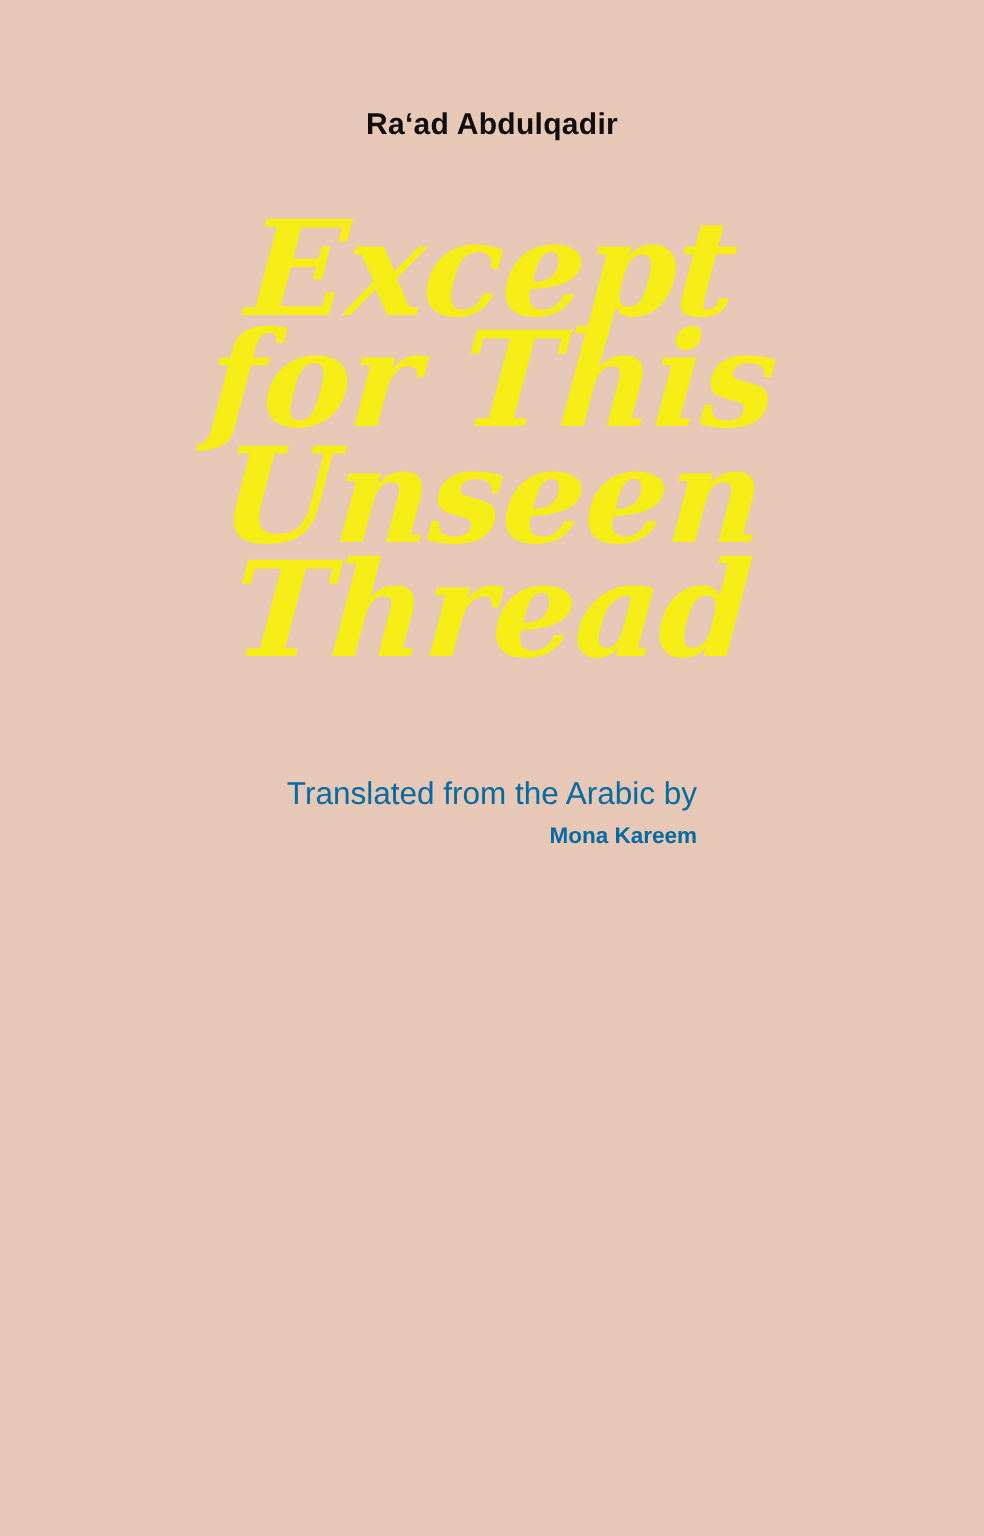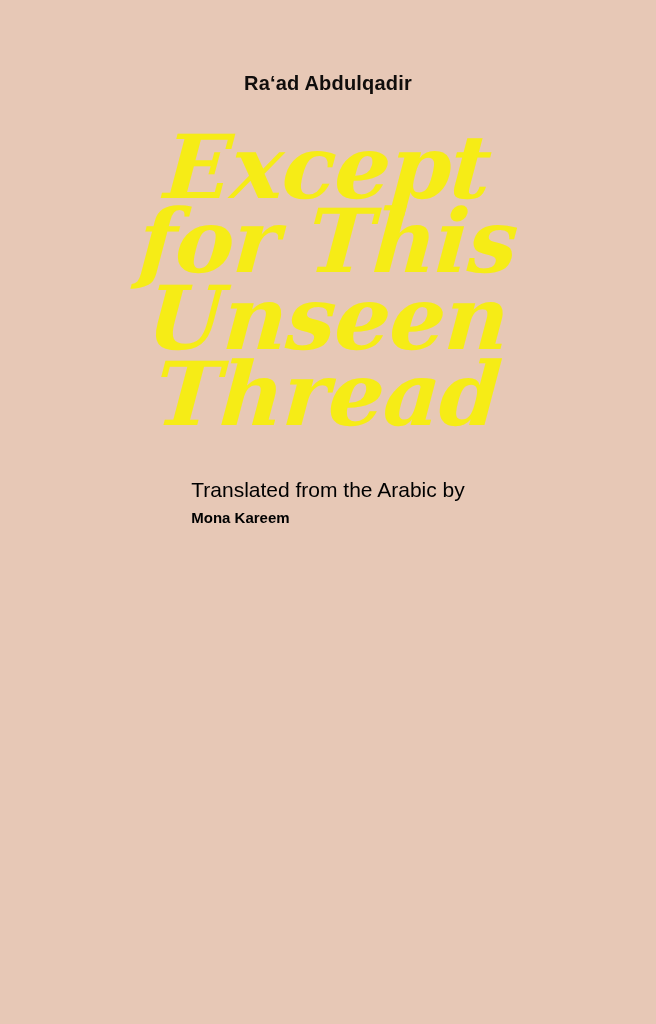--- a/index.html
+++ b/index.html
@@ -16,20 +16,21 @@
 
   .book-cover {
     position: relative;
     width: 656px;
     height: 1024px;
     background: #e7c8b6;
     box-sizing: border-box;
     display: flex;
     flex-direction: column;
     align-items: center;
+    gap: 12px;
   }
 
   .author-name {
     margin-top: 72px;
     font-family: "Liberation Sans", sans-serif;
     font-weight: bold;
     font-size: 20px;
     letter-spacing: 0.2px;
     color: #100d0c;
     text-align: center;
@@ -57,23 +58,23 @@
     margin: 0;
     padding: 0;
   }
 
   .title-line.l1 { margin-top: 0px; }
   .title-line.l2 { margin-top: -10px; }
   .title-line.l3 { margin-top: -8px; }
   .title-line.l4 { margin-top: -8px; }
 
   .translator-block {
-    margin-top: 38px;
-    text-align: left;
-    color: #000000;
+    margin-top: 54px;
+    text-align: right;
+    color: #0369a1;
   }
 
   .translator-line {
     font-family: "Liberation Sans", sans-serif;
     font-size: 21px;
     font-weight: normal;
     line-height: 1.45;
   }
 
   .translator-name {

